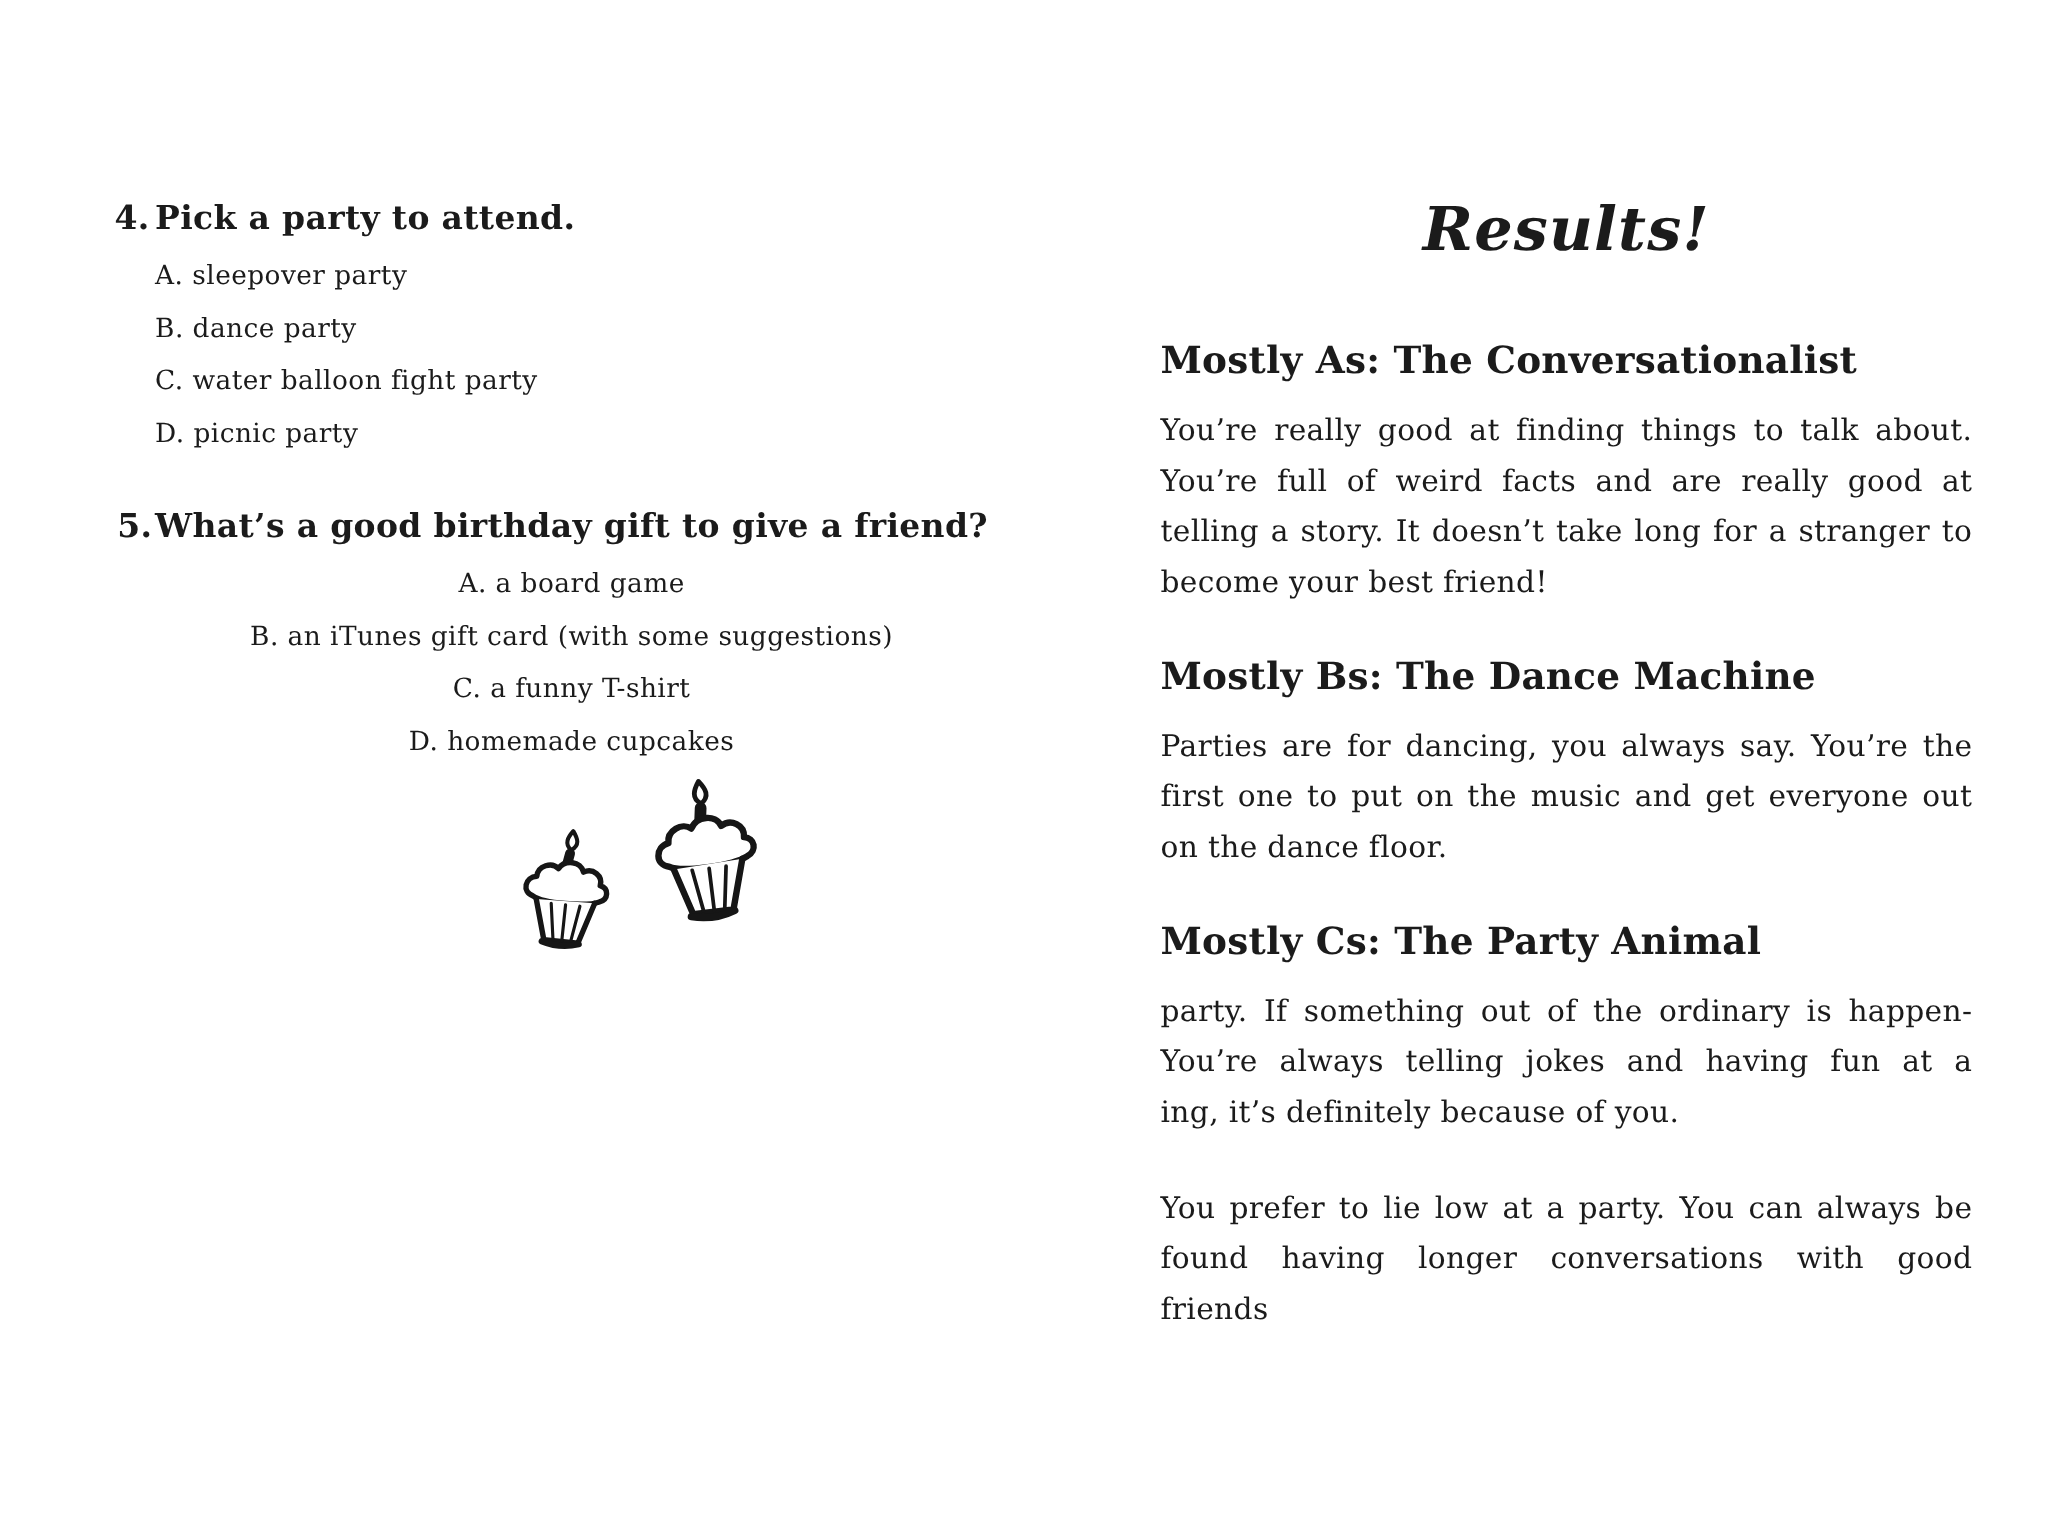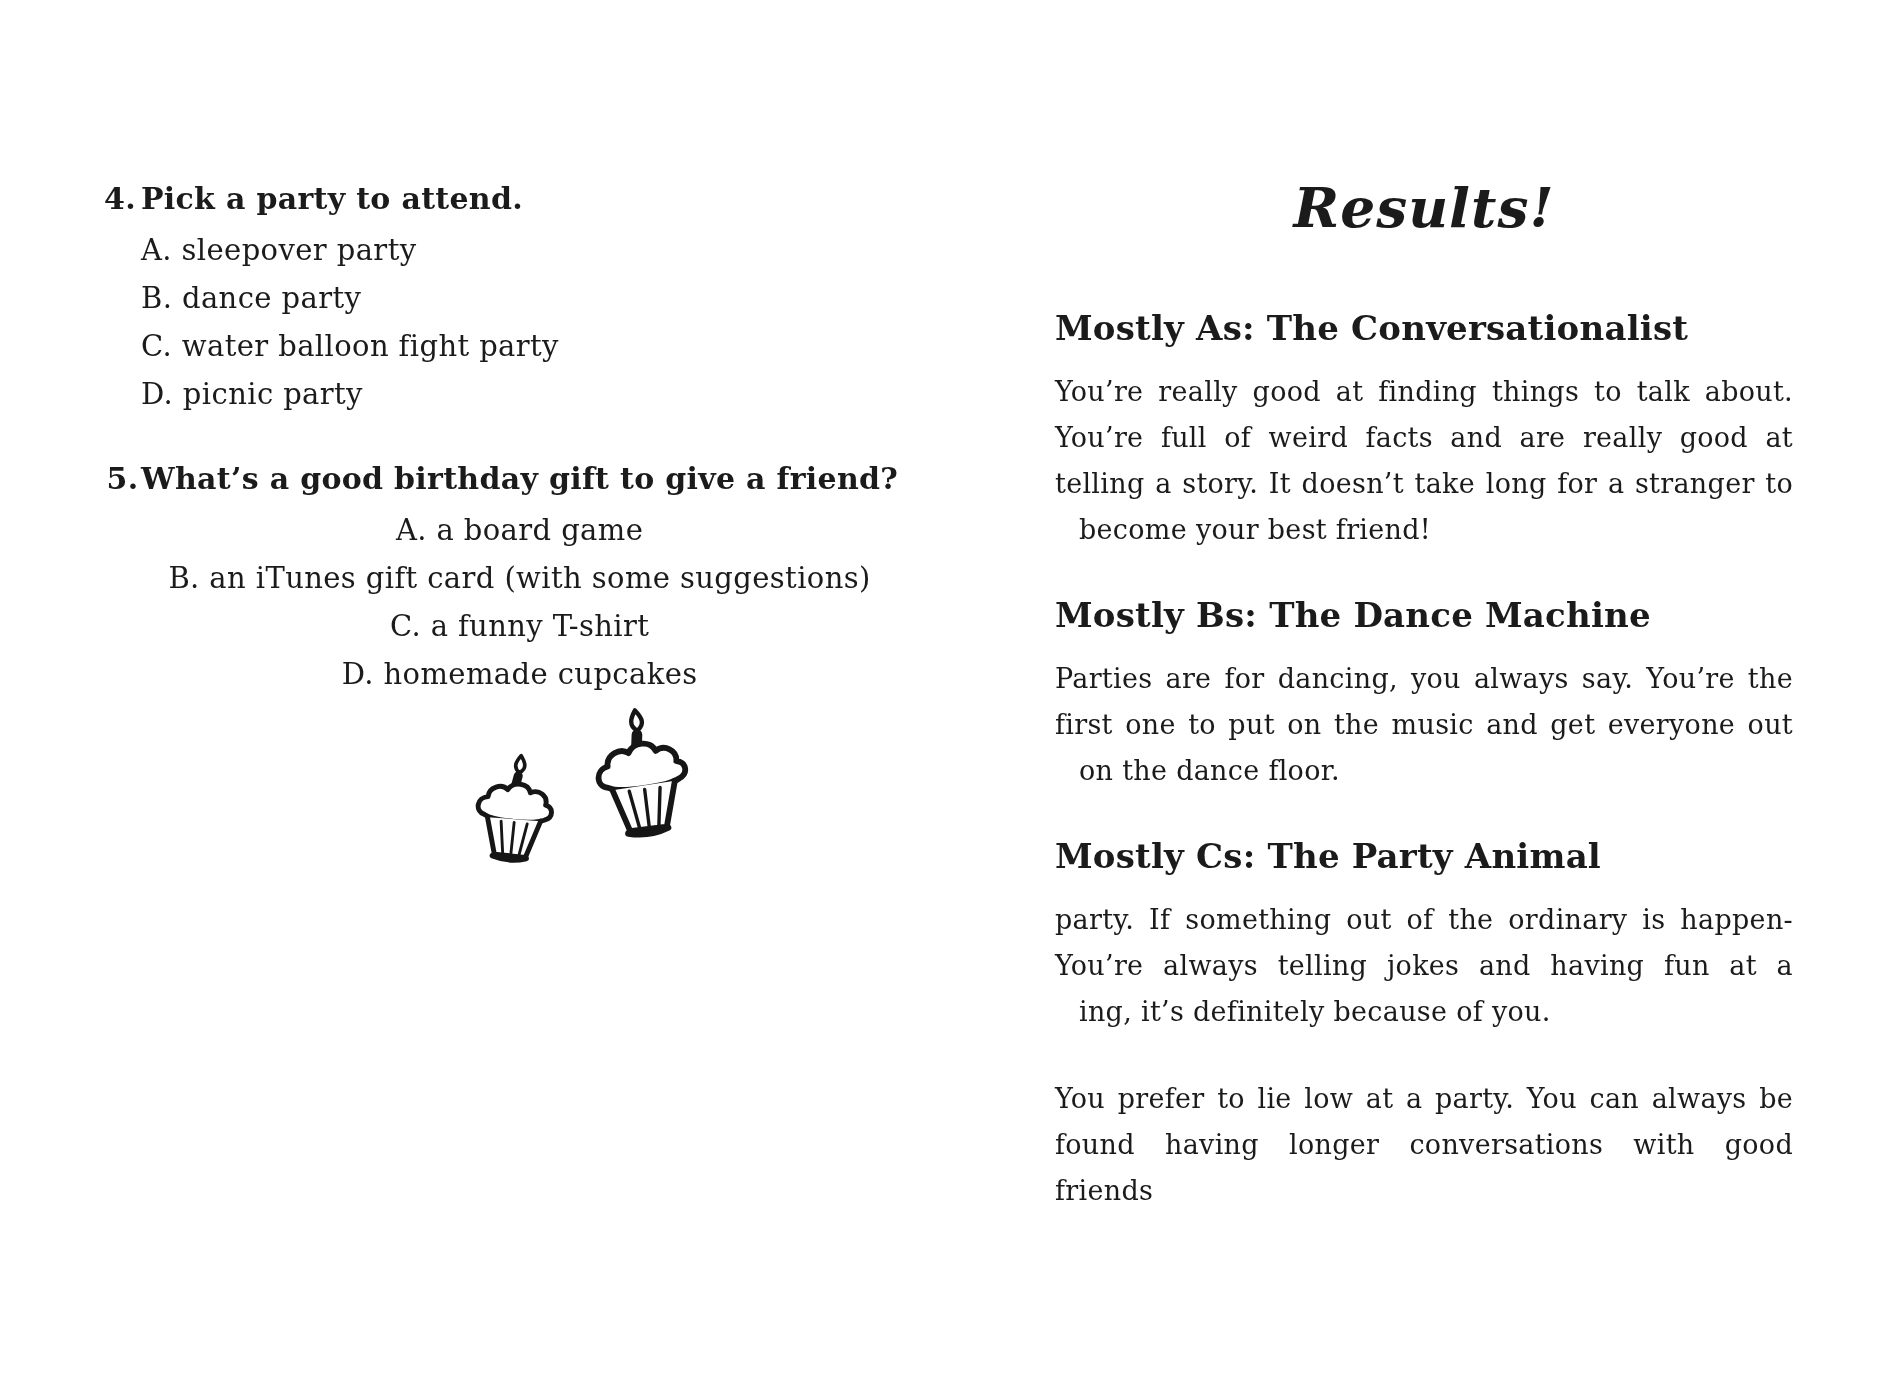--- a/index.html
+++ b/index.html
@@ -11,40 +11,40 @@
     font-family:"DejaVu Serif", serif;
     overflow:hidden;
   }
   
   .questions{position:absolute;left:104px;top:0;width:760px;}
   .question{position:absolute;left:0;}
   .question.q-0{top:178px;}
   .question.q-1{top:458px;text-align:center;}
   .q-row{font-size:30px;line-height:42px;font-weight:bold;letter-spacing:.3px;white-space:nowrap;}
   .q-num{display:inline-block;width:37px;}
-  .q-options{margin-left:37px;margin-top:6px;font-size:29px;line-height:48px;letter-spacing:.4px;white-space:nowrap;}
+  .q-options{margin-left:37px;margin-top:6px;font-size:24px;line-height:48px;letter-spacing:.4px;white-space:nowrap;}
   
   .cupcakes{position:absolute;left:468px;top:700px;}
   
   .results-title{
     position:absolute;left:1055px;top:158px;width:738px;
     text-align:center;font-size:55px;line-height:100px;
     font-style:italic;font-weight:700;letter-spacing:1px;
   }
   .sections{position:absolute;left:1055px;top:307px;width:738px;}
   .section{margin-bottom:41px;}
   .section-heading{
     font-size:34px;line-height:42px;font-weight:bold;
     margin:0 0 20px 0;letter-spacing:.2px;
   }
   .line{
     font-size:27px;line-height:46px;letter-spacing:.3px;
     text-align:justify;text-align-last:justify;
   }
-  .line.last{text-align-last:left;margin-left:24px;}
+  .line.last{text-align-last:left;}
   
   .balloon{position:absolute;}
   .balloon-left{left:18px;top:1262px;}
   .balloon-right{left:1768px;top:1264px;}
   .balloon-num{
     position:absolute;font-size:24px;letter-spacing:2px;color:#1d4ed8;
     width:70px;text-align:center;
   }
   .num-left{left:29px;top:1293px;}
   .num-right{left:1778px;top:1299px;}

